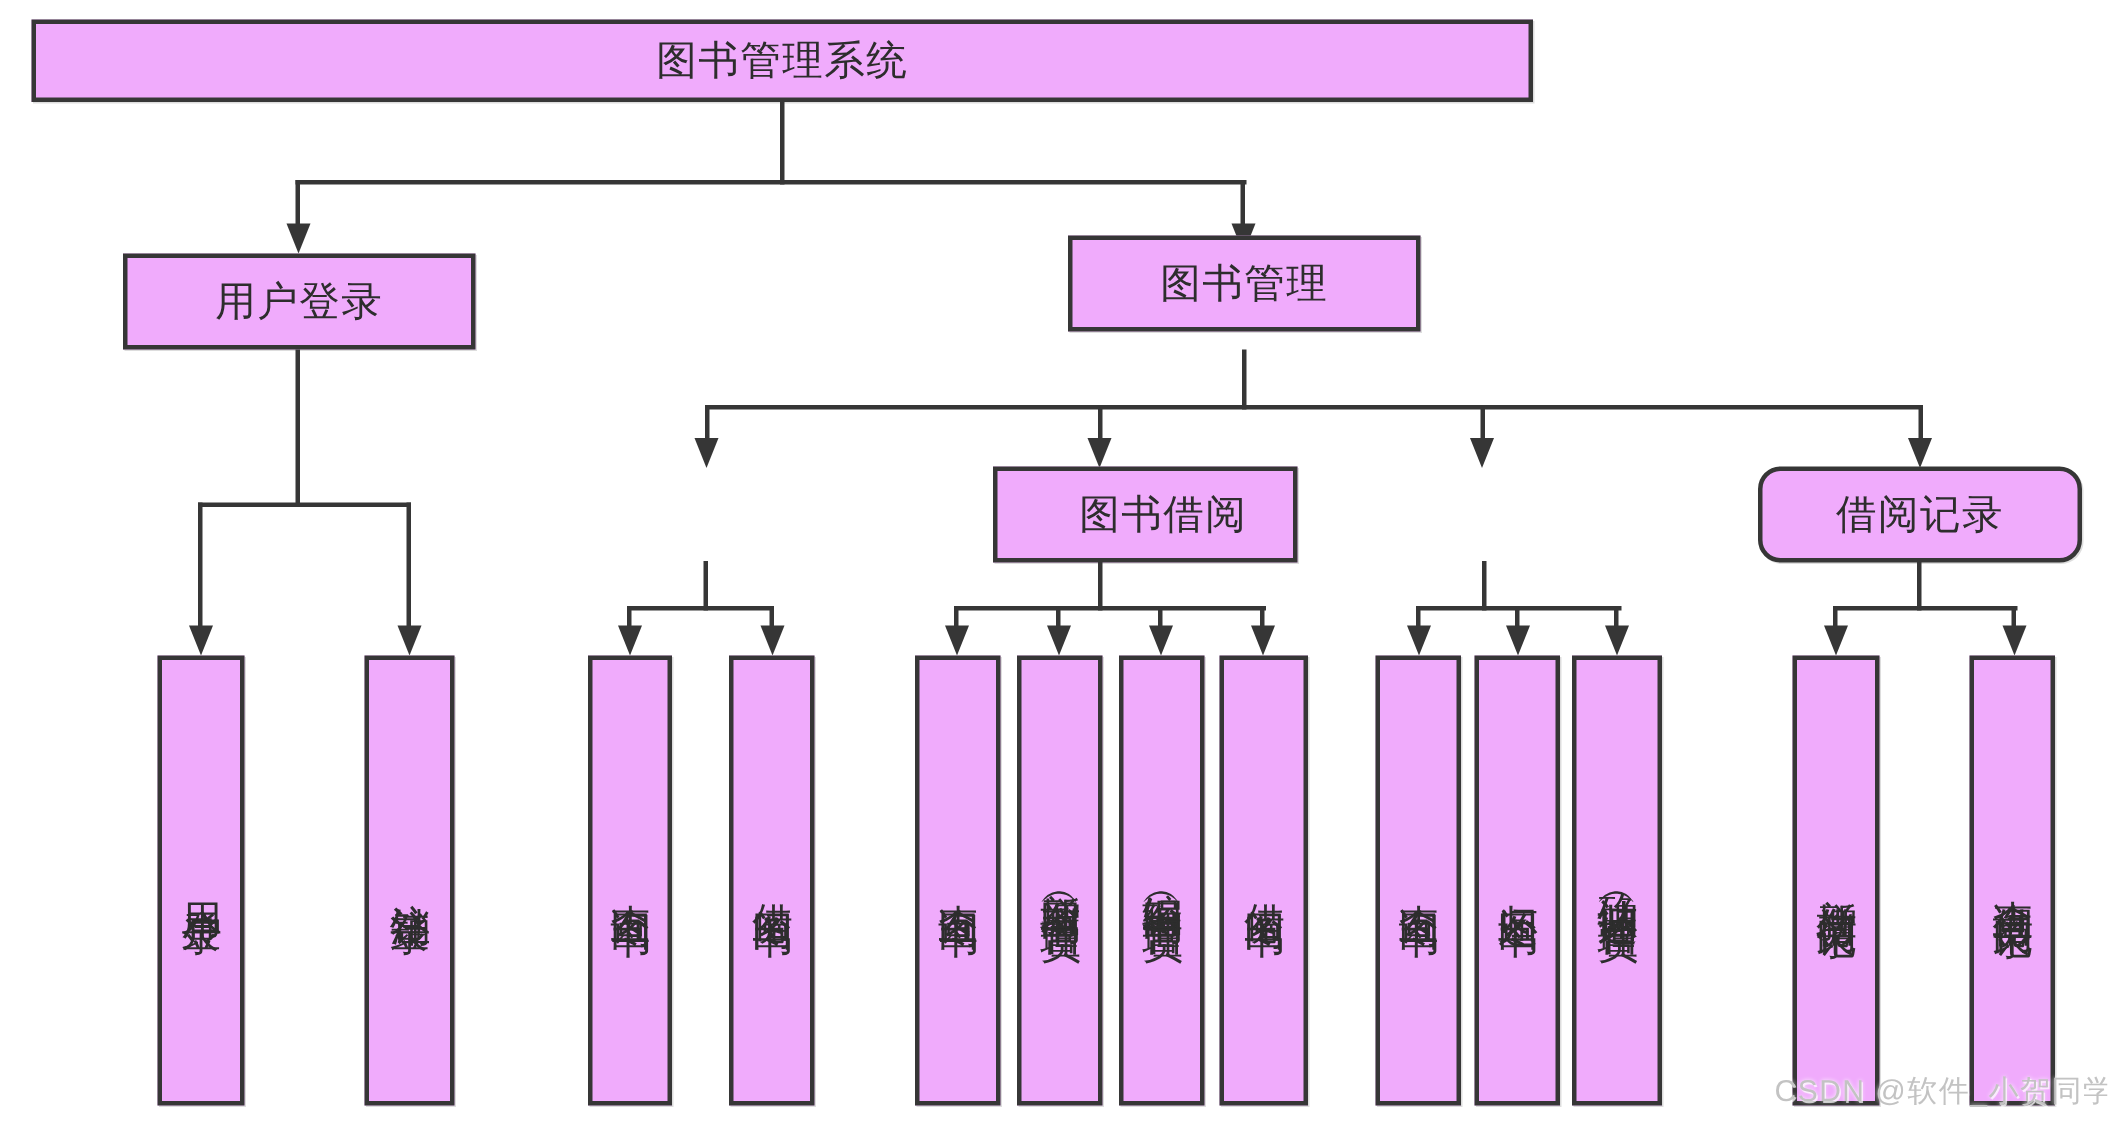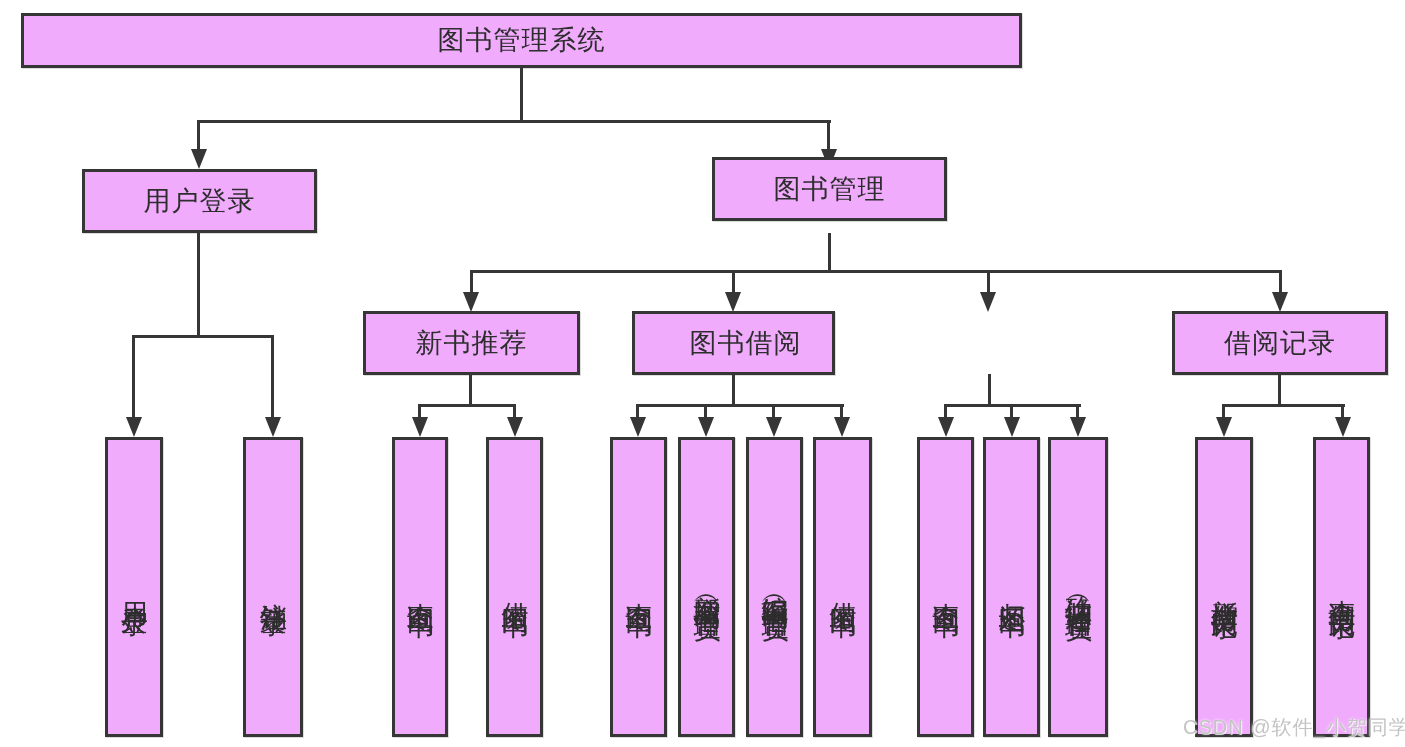--- a/index.html
+++ b/index.html
@@ -87,27 +87,24 @@
   <div class="hline" style="left:470px; top:270px; width:812px;"></div>
   <div class="vline" style="left:470px; top:270px; height:25px;"></div>
   <div class="ah" style="left:463px; top:292px;"></div>
   <div class="vline" style="left:732px; top:270px; height:25px;"></div>
   <div class="ah" style="left:725px; top:292px;"></div>
   <div class="vline" style="left:987px; top:270px; height:25px;"></div>
   <div class="ah" style="left:980px; top:292px;"></div>
   <div class="vline" style="left:1279px; top:270px; height:25px;"></div>
   <div class="ah" style="left:1272px; top:292px;"></div>
 
-  <div class="box hbox" style="left:363px; top:311px; width:217px; height:64px;">
-    <span class="lbl">新书推荐</span>
-  </div>
-  <div class="box hbox" style="left:632px; top:311px; width:203px; height:64px;padding-left:24px;">
+  <div class="box hbox" style="left:662px; top:311px; width:203px; height:64px;padding-left:24px;">
     <span class="lbl">图书借阅</span>
   </div>
-  <div class="box hbox" style="left:1172px; top:311px; width:216px; height:64px;">
+  <div class="box hbox" style="left:1172px; top:311px; width:216px; height:64px;border-radius:15px;">
     <span class="lbl">借阅记录</span>
   </div>
 
   <div class="vline" style="left:469px; top:374px; height:33px;"></div>
   <div class="hline" style="left:418px; top:404px; width:98px;"></div>
   <div class="vline" style="left:418px; top:404px; height:16px;"></div>
   <div class="ah" style="left:412px; top:417px;"></div>
   <div class="vline" style="left:513px; top:404px; height:16px;"></div>
   <div class="ah" style="left:507px; top:417px;"></div>
 

